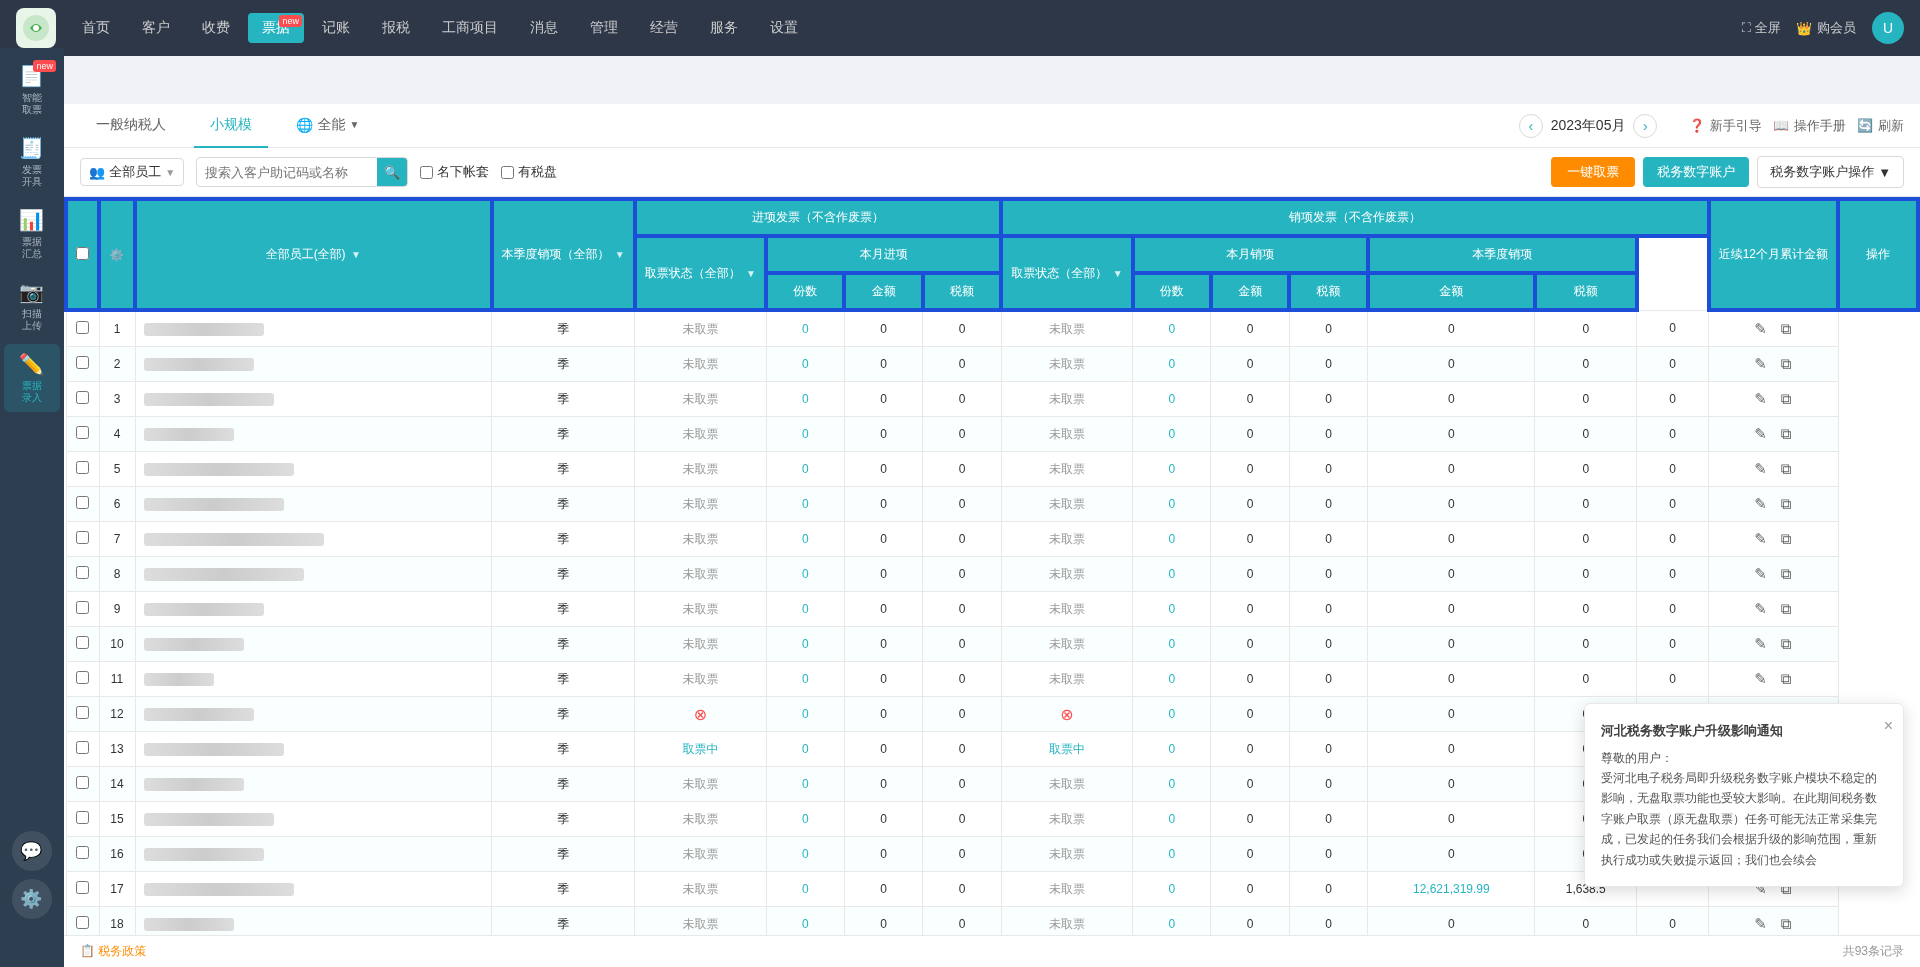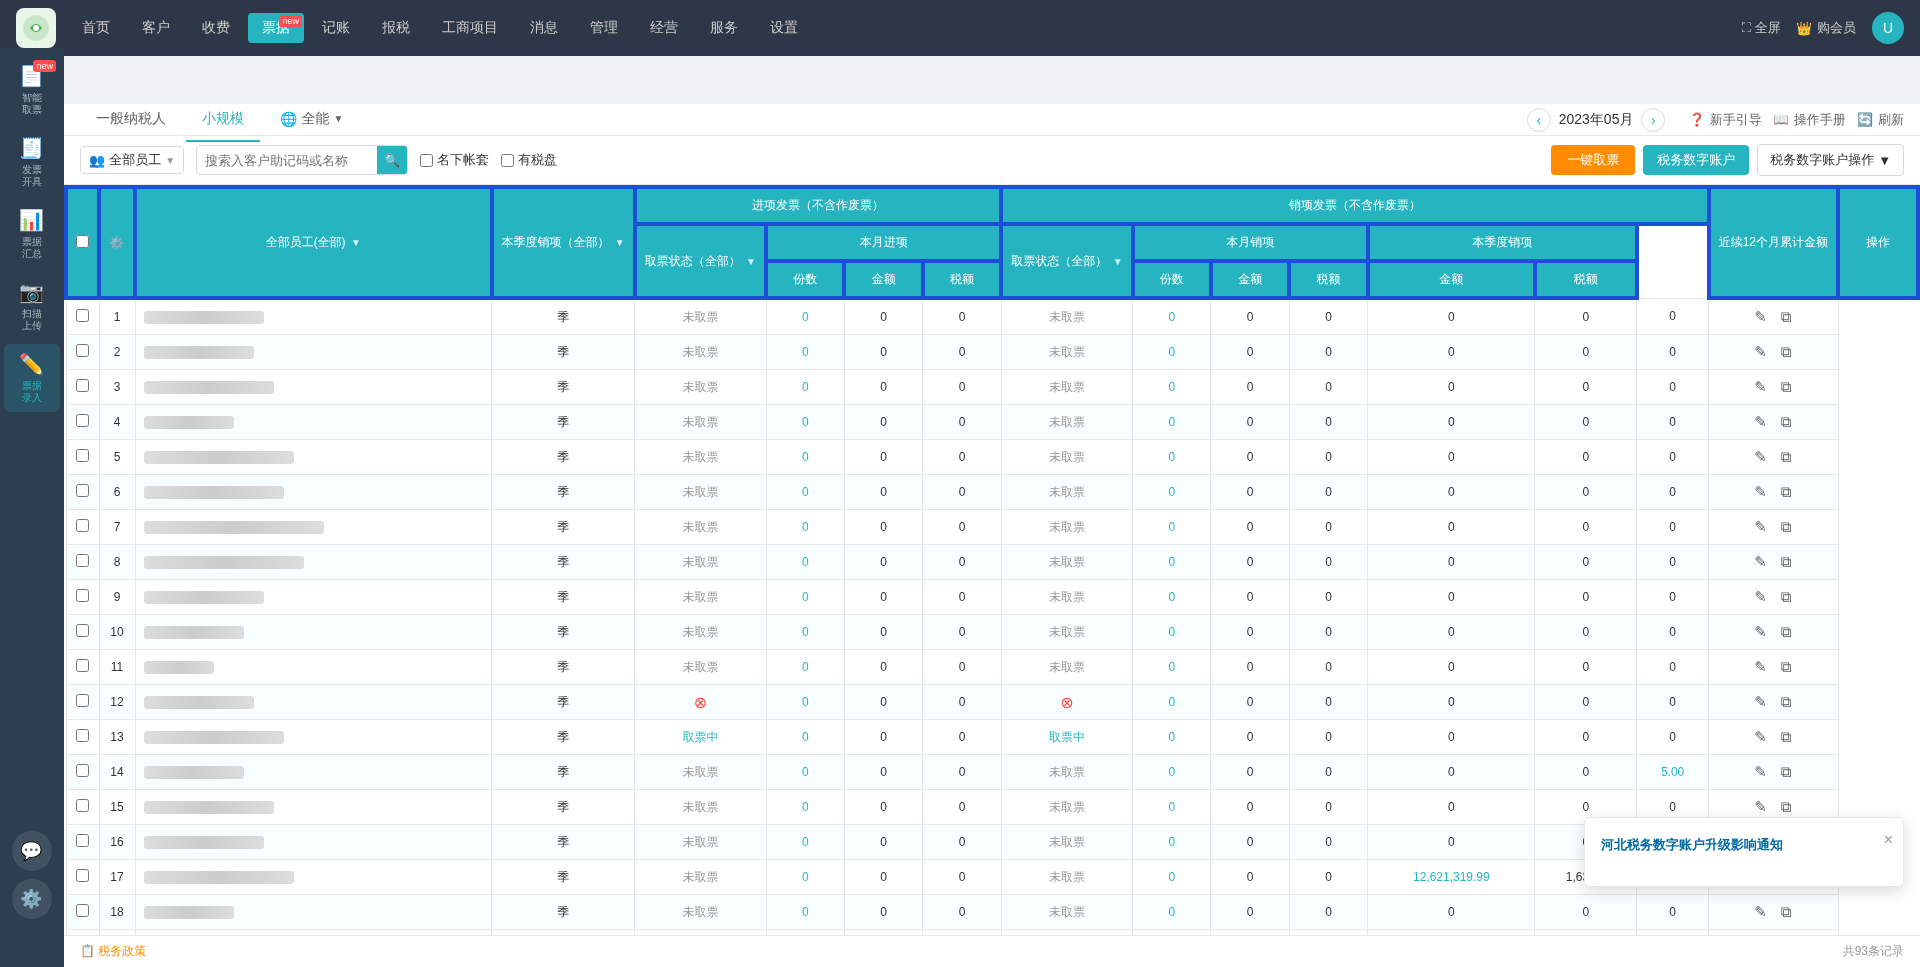--- a/index.html
+++ b/index.html
@@ -111,22 +111,22 @@
       padding: 0;
     }
 
     
     .sub-tabs-bar {
       background: #fff;
       border-bottom: 1px solid #e8e8e8;
       padding: 0 16px;
       display: flex;
       align-items: center;
-      height: 32px;
-      gap: 0;
+      height: 44px;
+      gap: 8px;
     }
     .sub-tab {
       padding: 0 16px;
       height: 44px;
       display: flex; align-items: center;
       cursor: pointer;
       font-size: 14px;
       color: #666;
       border-bottom: 2px solid transparent;
       margin-right: 4px;
@@ -299,22 +299,22 @@
       box-shadow: 0 4px 16px rgba(0,0,0,0.15);
       padding: 16px;
       font-size: 12px;
       color: #333;
       line-height: 1.7;
       z-index: 200;
     }
     .notification-popup .notif-title {
       font-weight: bold;
       font-size: 13px;
-      margin-bottom: 14px;
-      color: #0369a1;
+      margin-bottom: 6px;
+      color: #404040;
     }
     .notification-popup .notif-close {
       position: absolute;
       top: 8px; right: 10px;
       cursor: pointer; font-size: 16px; color: #999;
     }
 
     
     .status-bar {
       position: fixed;
@@ -1053,13 +1053,17 @@
 </div>
 
 <div class="status-bar">
   <span class="tax-policy">📋 税务政策</span>
   <span class="record-count">共93条记录</span>
 </div>
 
 <div class="notification-popup">
   <div class="notif-close">×</div>
   <div class="notif-title">河北税务数字账户升级影响通知</div>
+  <div style="font-size:12px;line-height:1.7;color:#555;">
+    尊敬的用户：<br>
+    受河北电子税务局即升级税务数字账户模块不稳定的影响，无盘取票功能也受较大影响。在此期间税务数字账户取票（原无盘取票）任务可能无法正常采集完成，已发起的任务我们会根据升级的影响范围，重新执行成功或失败提示返回；我们也会续会
+  </div>
 </div>
 
 </body></html>

